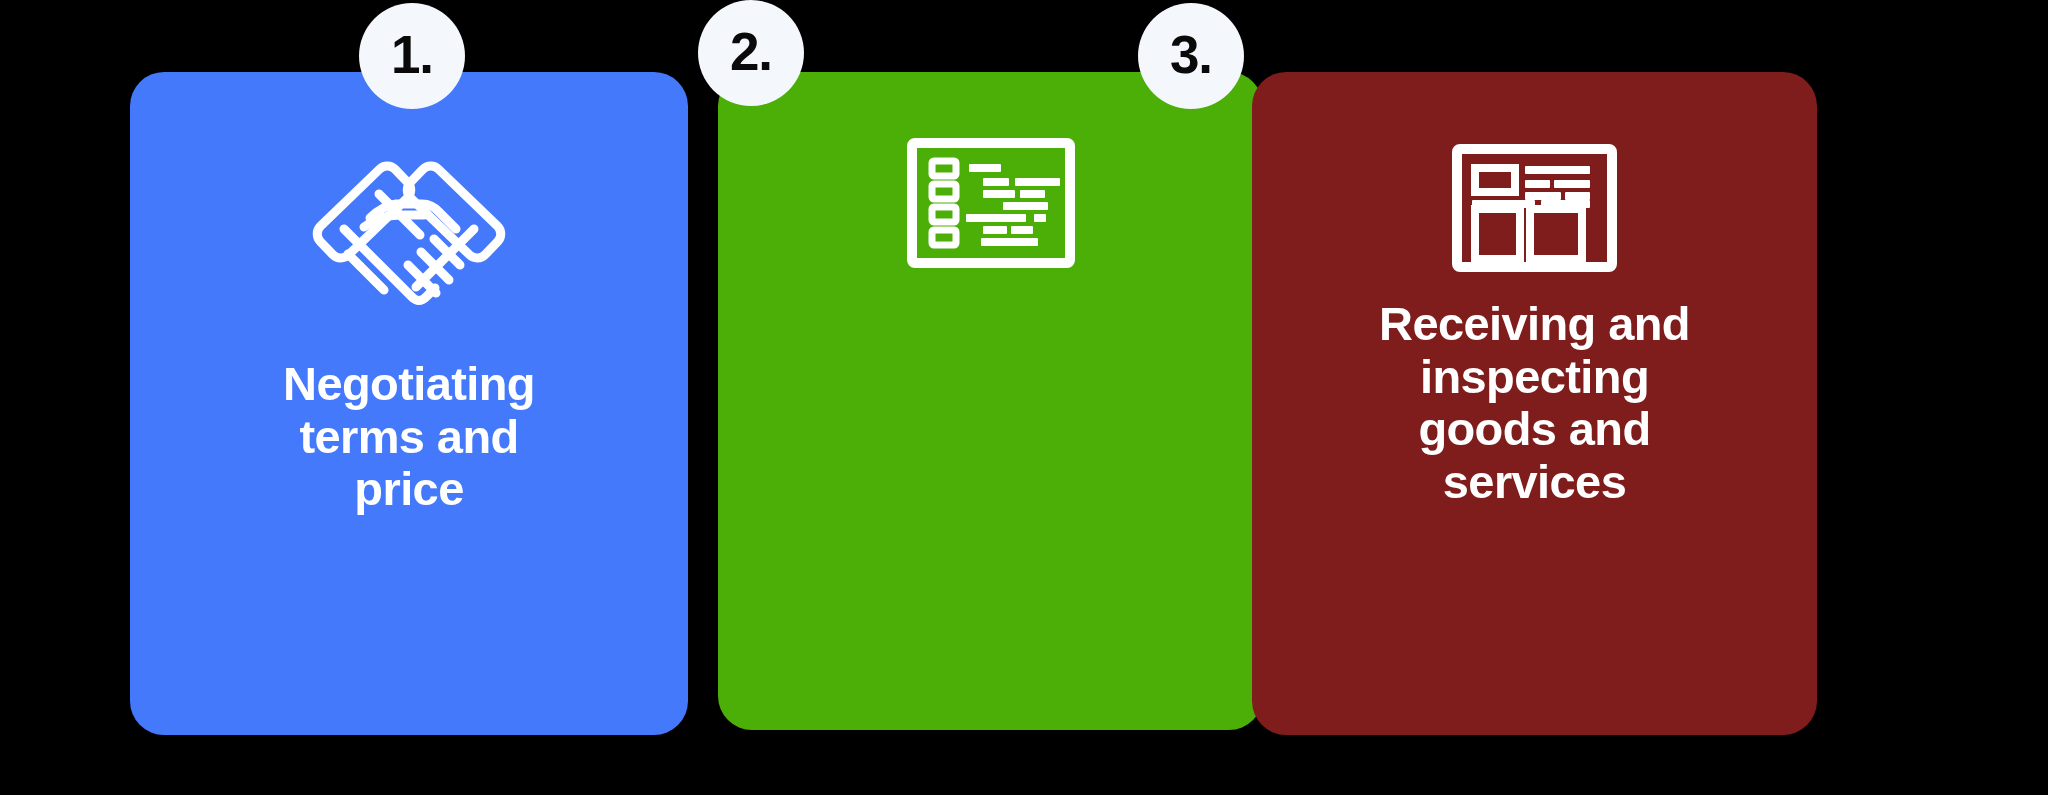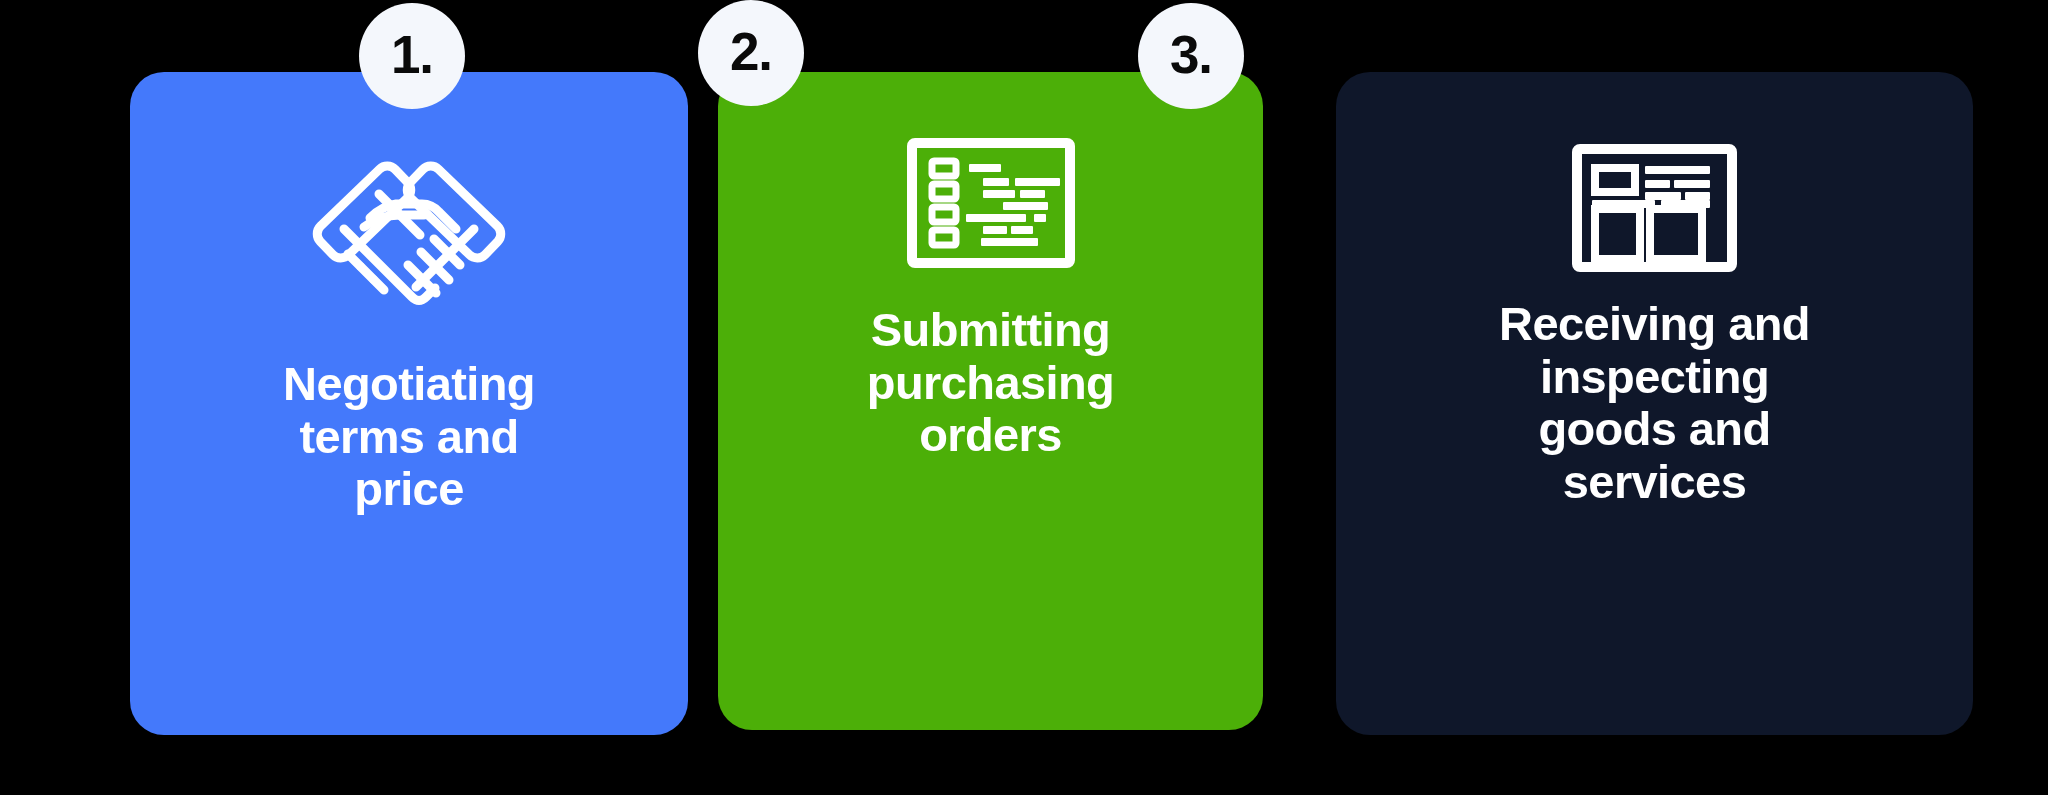--- a/index.html
+++ b/index.html
@@ -49,25 +49,25 @@
     background: #4479FB;
   }
   .card-2 {
     left: 718px;
     top: 72px;
     width: 545px;
     height: 658px;
     background: #4CAF08;
   }
   .card-3 {
-    left: 1336px;
+    left: 1252px;
     top: 72px;
-    width: 637px;
+    width: 565px;
     height: 663px;
-    background: #0f172a;
+    background: #7f1d1d;
   }
 
   
   .step-badge {
     position: absolute;
     width: 106px;
     height: 106px;
     border-radius: 50%;
     background: #F4F7FC;
     display: flex;
@@ -175,23 +175,20 @@
             <rect x="113" y="52" width="25" height="8" rx="1"></rect>
             <rect x="96" y="64" width="45" height="8" rx="1"></rect>
             <rect x="59" y="76" width="60" height="8" rx="1"></rect>
             <rect x="127" y="76" width="12" height="8" rx="1"></rect>
             <rect x="76" y="88" width="24" height="8" rx="1"></rect>
             <rect x="104" y="88" width="22" height="8" rx="1"></rect>
             <rect x="74" y="100" width="57" height="8" rx="1"></rect>
           </g>
         </svg>
       </div>
-      <div class="card-caption">Submitting
-purchasing
-orders</div>
     </div>
 
     <div class="step-card card-3">
       <div class="card-icon">
         <svg width="165" height="128" viewBox="0 0 165 128" fill="none" xmlns="http://www.w3.org/2000/svg" aria-hidden="true">
           <rect x="5" y="5" width="155" height="118" rx="3" stroke="#FFFFFF" stroke-width="10" fill="none"></rect>
           <g stroke="#FFFFFF" stroke-width="8" fill="none">
             <rect x="23" y="24" width="40" height="24"></rect>
             <rect x="23" y="65" width="45" height="50"></rect>
             <rect x="78" y="65" width="52" height="50"></rect>

